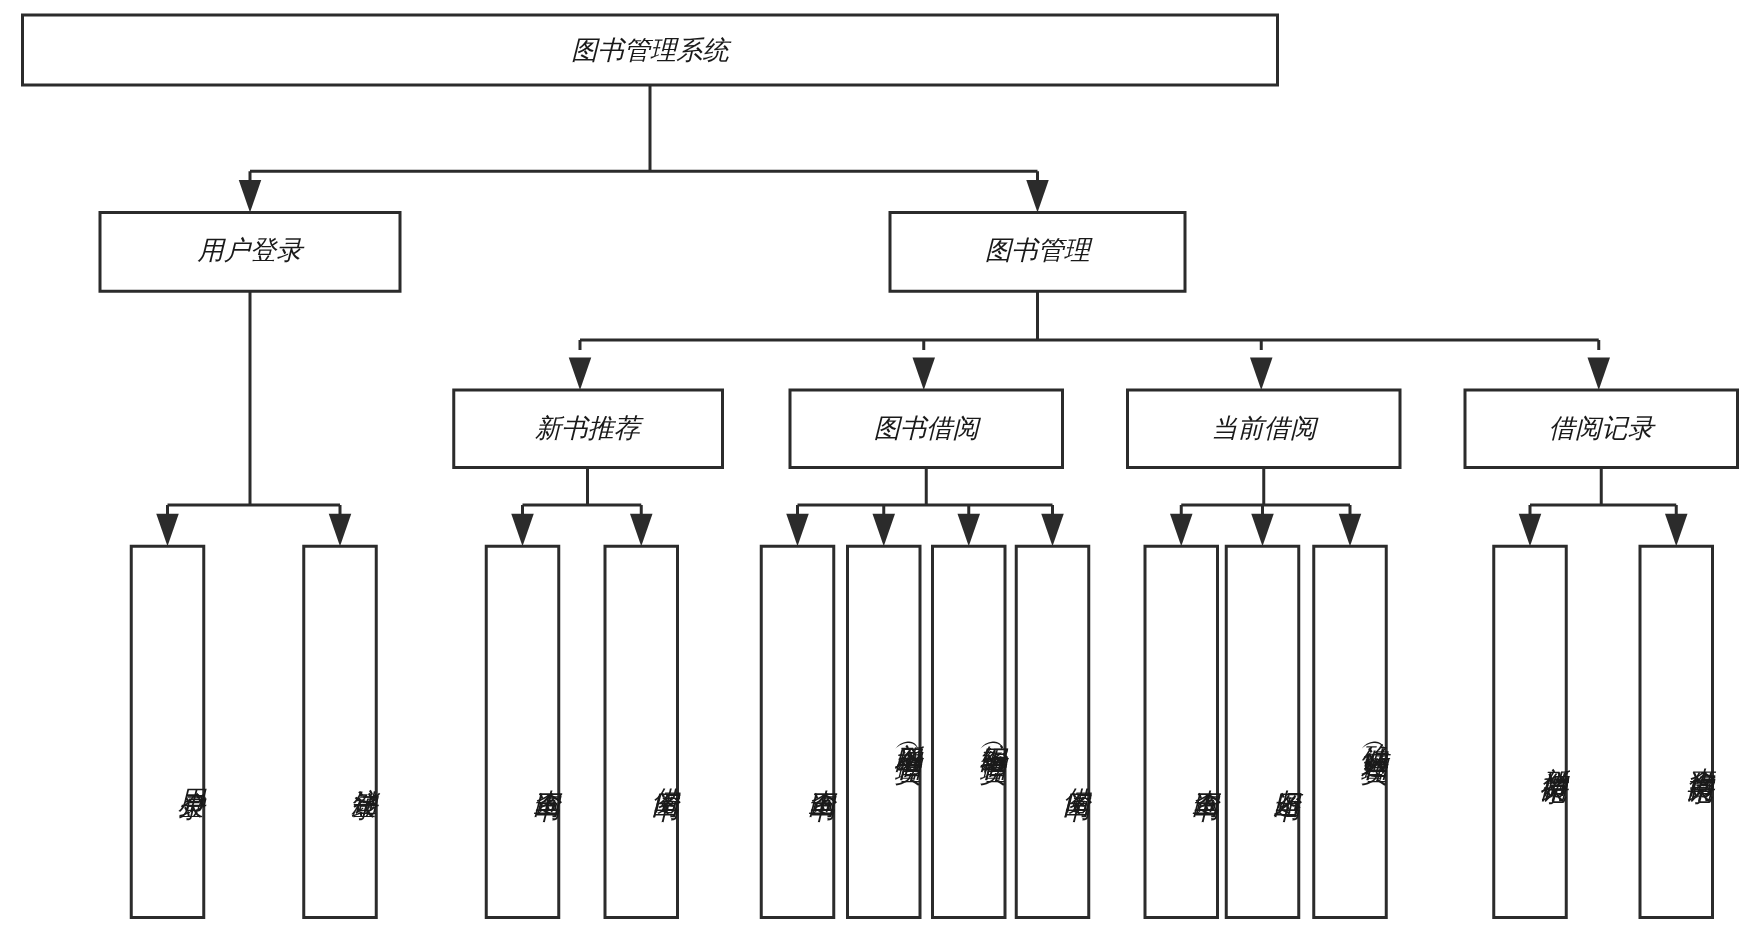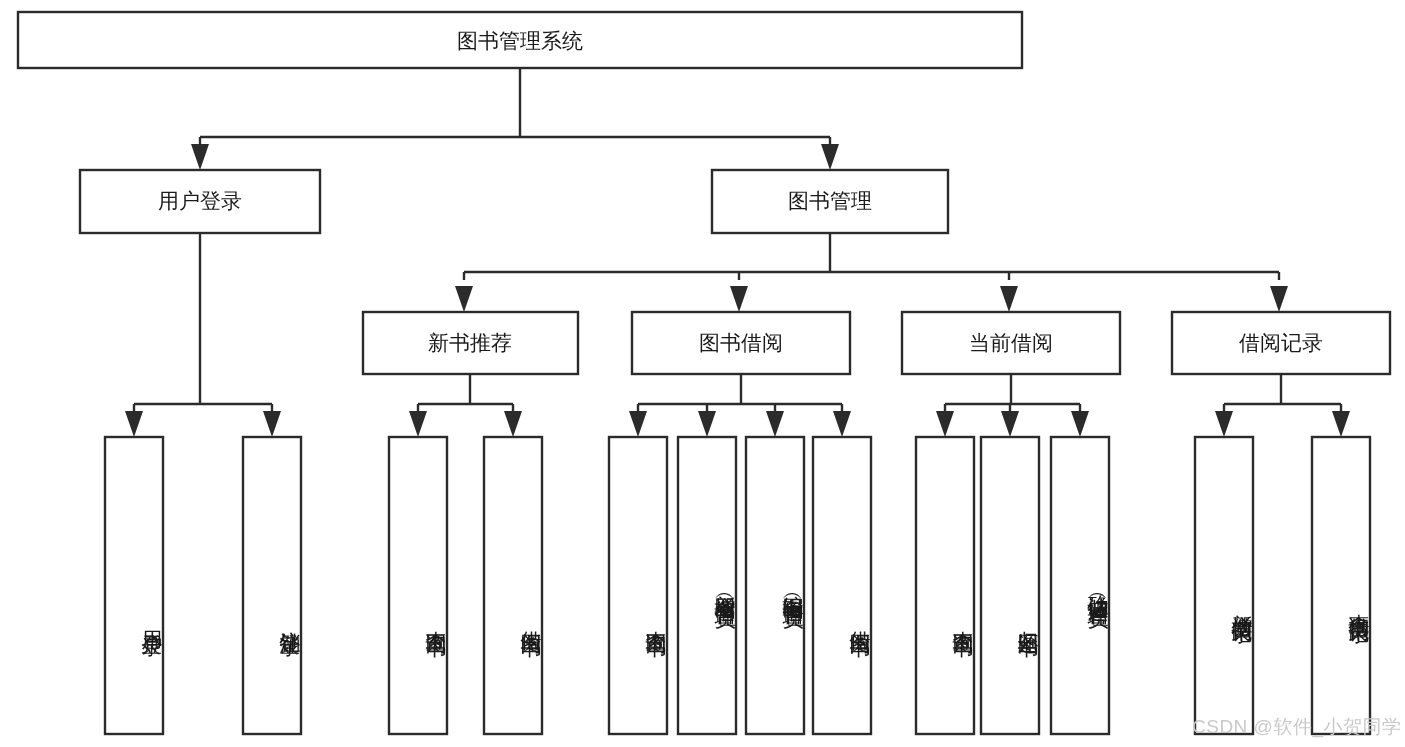--- a/index.html
+++ b/index.html
@@ -11,20 +11,21 @@
     width: 1405px;
     height: 747px;
     font-family: "Liberation Sans", "DejaVu Sans", sans-serif;
     overflow: hidden;
     position: relative;
   }
   #diagram-root {
     position: relative;
     width: 1364px;
     height: 747px;
+    font-style: italic;
   }
   svg.diagram-svg {
     position: absolute;
     top: 0;
     left: 0;
     width: 1405px;
     height: 747px;
   }
   .node-box {
     fill: #ffffff;
@@ -190,14 +191,13 @@
   <div class="node-label-v" style="left:746px; top:443px; width:58px; height:288px;">编辑图书（管理员）</div>
   <div class="node-label-v" style="left:813px; top:505px; width:58px; height:225px;">借阅图书</div>
 
   <div class="node-label-v" style="left:916px; top:505px; width:58px; height:225px;">查询图书</div>
   <div class="node-label-v" style="left:981px; top:505px; width:58px; height:225px;">归还图书</div>
   <div class="node-label-v" style="left:1051px; top:443px; width:58px; height:288px;">确认归还（管理员）</div>
 
   <div class="node-label-v" style="left:1195px; top:475px; width:58px; height:255px;">新增借阅记录</div>
   <div class="node-label-v" style="left:1312px; top:475px; width:58px; height:255px;">查询借阅记录</div>
 
-  <div class="watermark" style="left:1192px; top:714px;">CSDN @软件_小贺同学</div>
 </div>
 
 </body></html>

